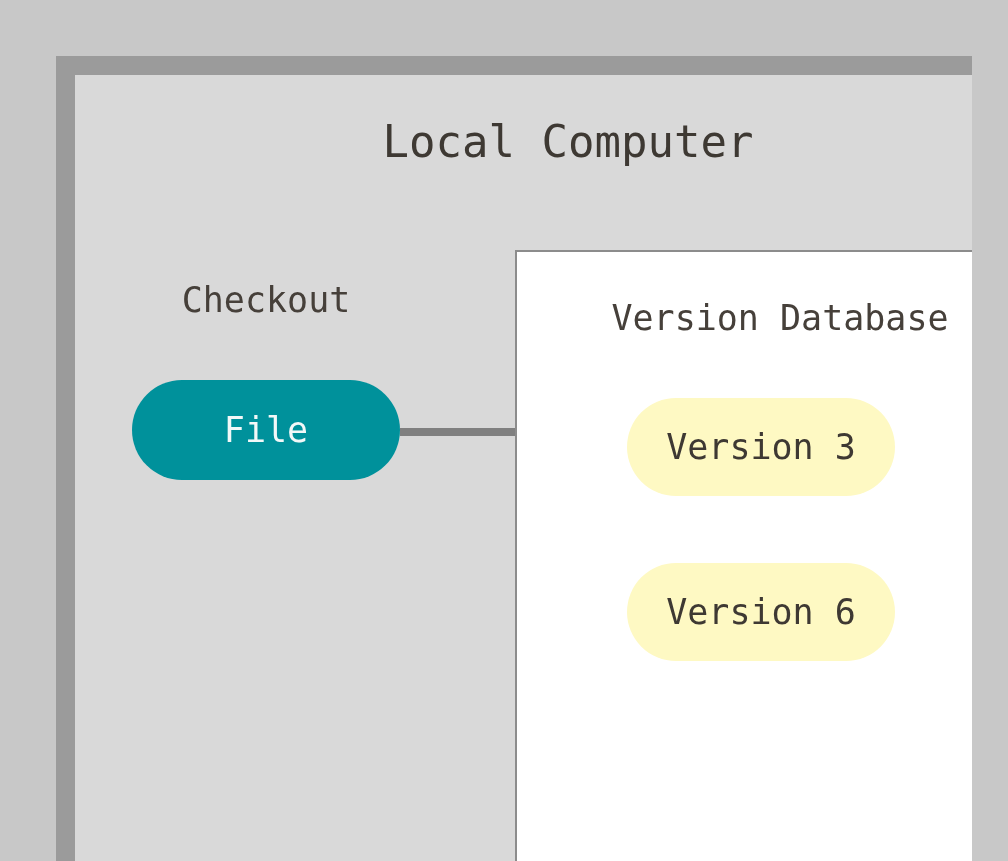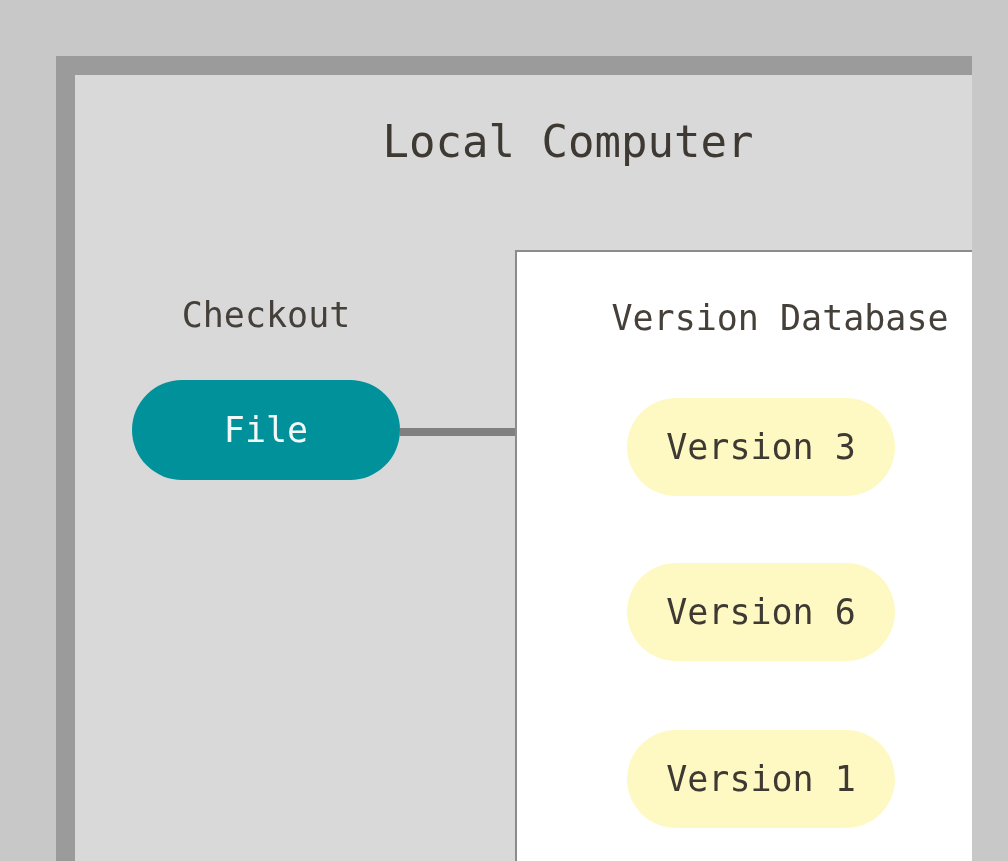--- a/index.html
+++ b/index.html
@@ -33,21 +33,21 @@
     color: #3e3933;
     white-space: pre;
   }
   .column-label {
     position: absolute;
     text-align: center;
     font-size: 35px;
     color: #46403a;
     white-space: pre;
   }
-  #checkout-label { left: 60px; top: 219px; width: 268px; }
+  #checkout-label { left: 60px; top: 204px; width: 268px; }
   .version-db-box {
     position: absolute;
     left: 443px; top: 178px;
     width: 498px; height: 624px;
     background: #ffffff;
     border: 2px solid #8c8c8c;
   }
   #version-db-label { left: 0; top: 26px; width: 494px; }
   .pill {
     position: absolute;
@@ -115,19 +115,16 @@
     <div class="column-label" id="version-db-label">Version Database</div>
 
     <div class="pill version-pill" id="version-3-pill">
       <span>Version 3</span>
     </div>
 
     <div class="pill version-pill" id="version-2-pill">
       <span>Version 6</span>
     </div>
 
-    <div class="pill version-pill" id="version-1-pill">
-      <span>Version 1</span>
-    </div>
   </div>
 
 
 </div>
 
 </body></html>

